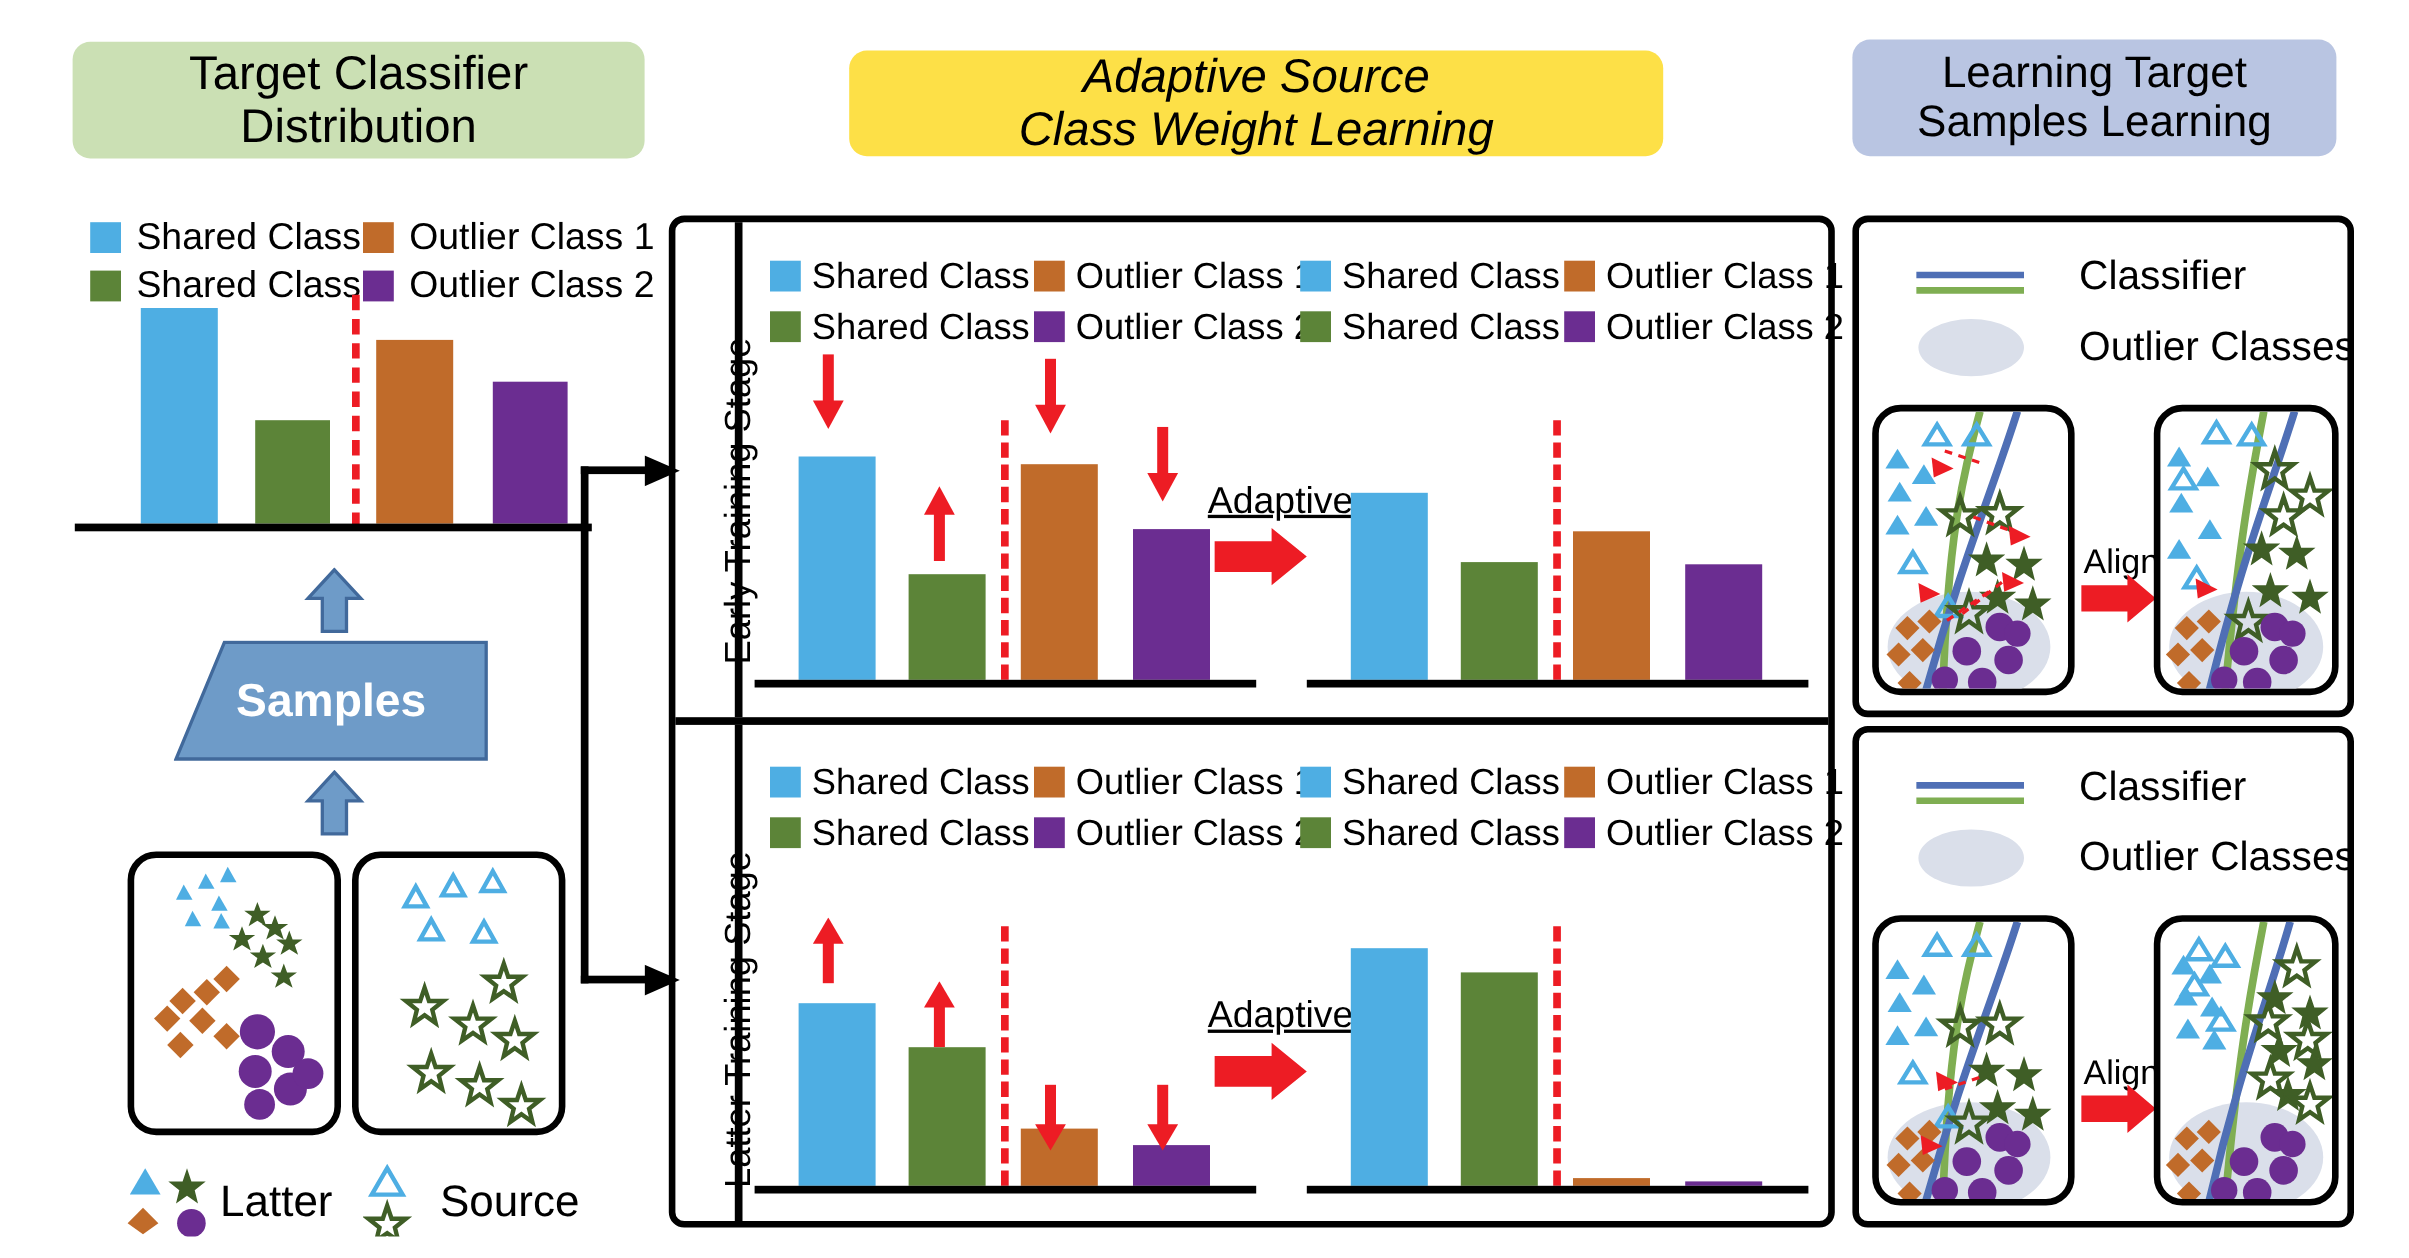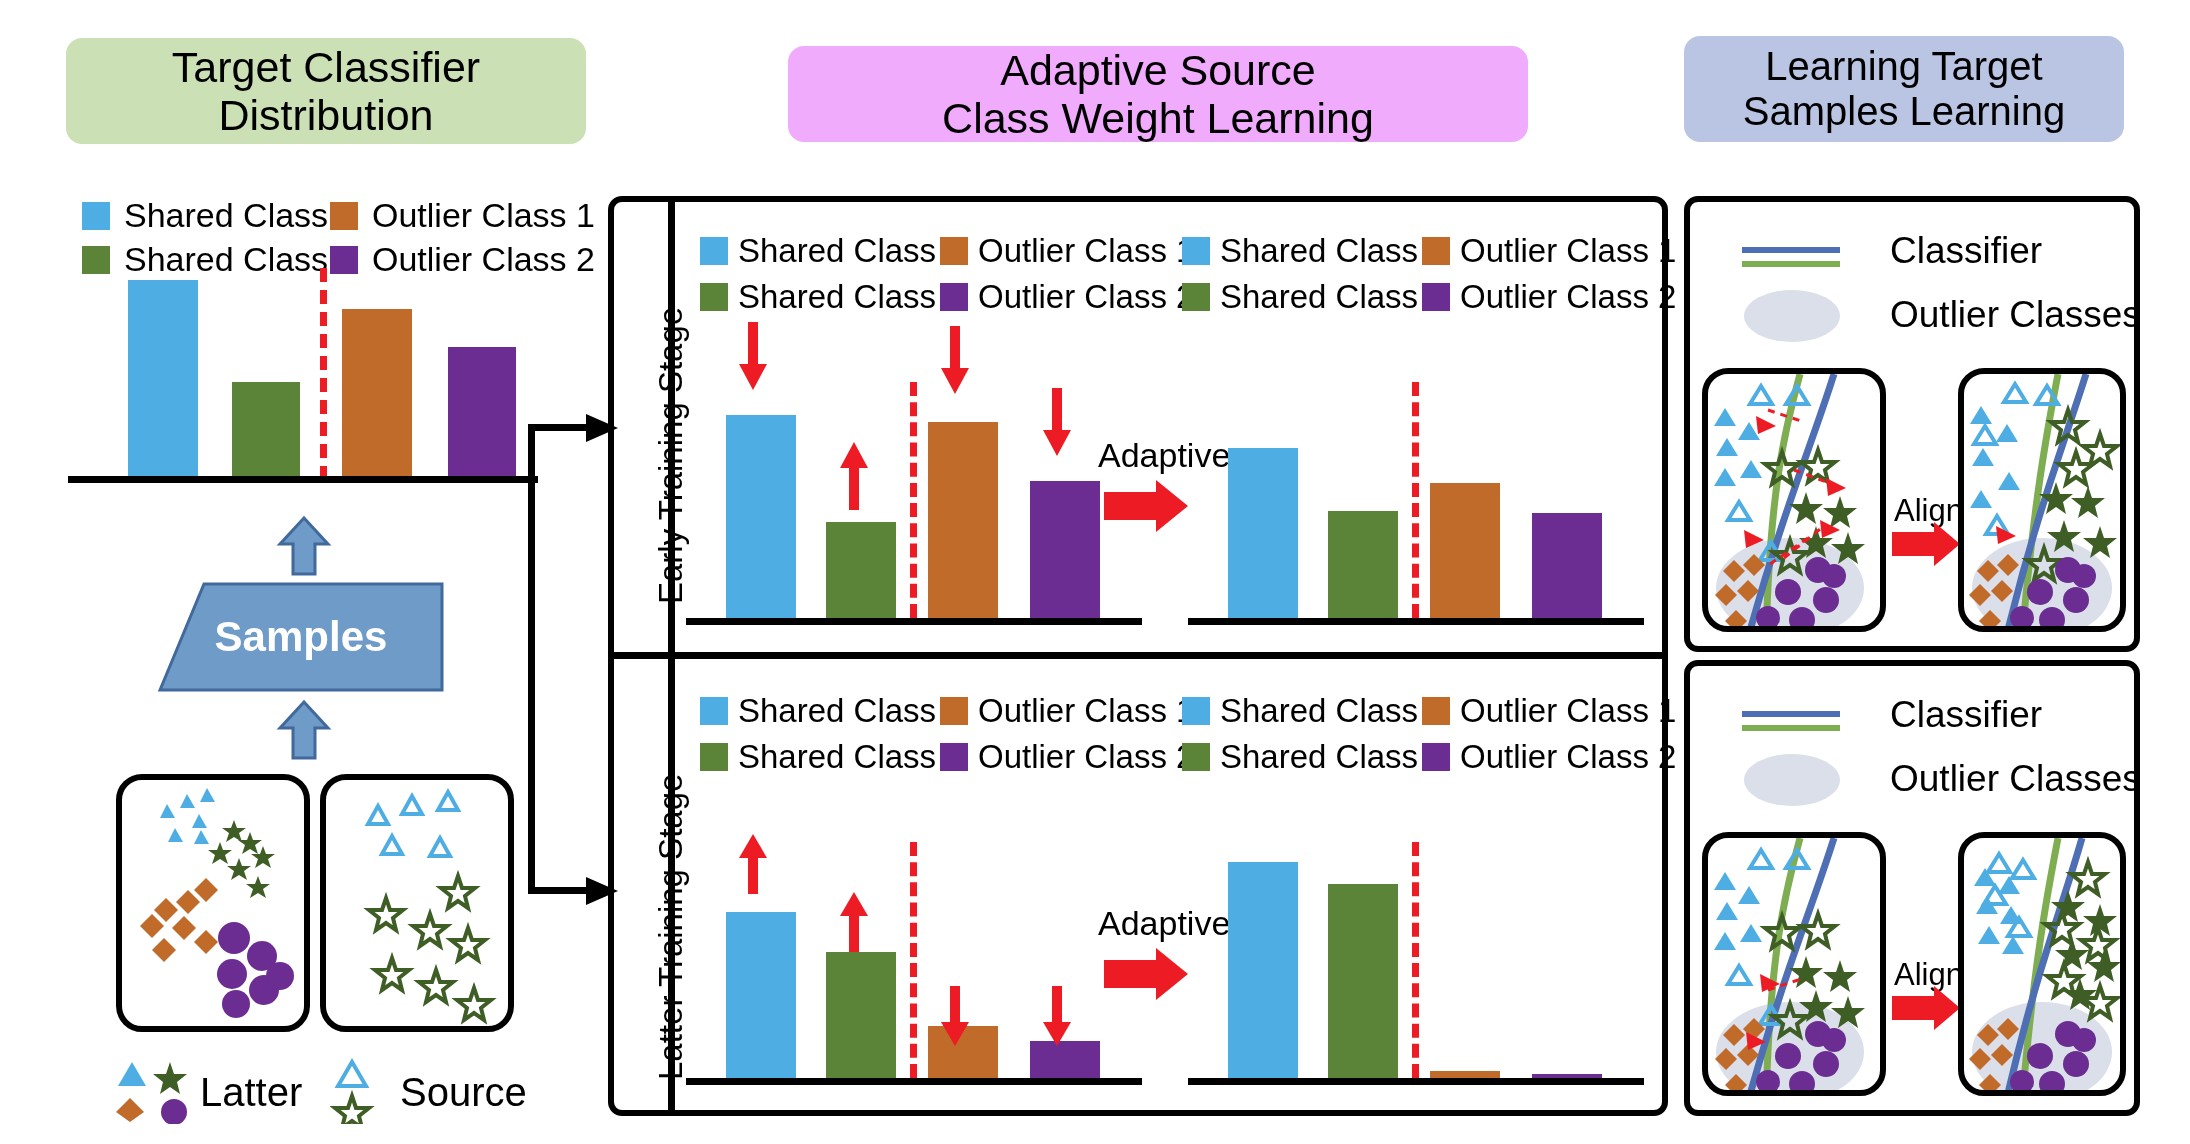--- a/index.html
+++ b/index.html
@@ -4,21 +4,21 @@
 <style>
   html,body{margin:0;padding:0;background:#fff;}
   body{width:2190px;height:1144px;position:relative;
        font-family:"Liberation Sans","DejaVu Sans",sans-serif;color:#000;overflow:hidden;}
   .abs{position:absolute;}
 
   
   .hdr{position:absolute;border-radius:16px;display:flex;align-items:center;
        justify-content:center;text-align:center;line-height:1.12;}
   #hdr-target{left:66px;top:38px;width:520px;height:106px;background:#CBE0B4;font-size:43px;}
-  #hdr-adaptive{left:788px;top:46px;width:740px;height:96px;background:#f0abfc;font-size:43px;}
+  #hdr-adaptive{left:772px;top:46px;width:740px;height:96px;background:#fde047;font-size:43px;font-style:italic;}
   #hdr-ambiguous{left:1684px;top:36px;width:440px;height:106px;background:#B9C5E2;font-size:40px;}
 
   
   .lgrow{position:absolute;display:flex;align-items:center;white-space:nowrap;}
   .sw{display:inline-block;flex:0 0 auto;}
   .lgtxt{display:inline-block;}
 
   
   .bar{position:absolute;bottom:0;}
   .axis{position:absolute;background:#000;}
@@ -33,21 +33,21 @@
   .panelbox{position:absolute;border:6px solid #000;border-radius:14px;box-sizing:border-box;}
 
   .vlabel{position:absolute;transform:rotate(-90deg);transform-origin:left top;
           white-space:nowrap;font-size:33px;}
 
   .trapz{position:absolute;}
   .netlabel{position:absolute;color:#fff;font-weight:bold;font-size:42px;
             width:100%;text-align:center;top:50%;transform:translateY(-50%);
             pointer-events:none;}
 
-  .adaptlbl{position:absolute;font-size:34px;white-space:nowrap;}
+  .adaptlbl{position:absolute;font-size:34px;white-space:nowrap;text-decoration:underline;}
   .alignlbl{position:absolute;font-size:31px;white-space:nowrap;margin-top:13px;}
   .srclbl{position:absolute;font-size:40px;white-space:nowrap;}
 </style>
 </head>
 <body>
 
 <div class="hdr" id="hdr-target">
   <span style="white-space:pre-line">Target Classifier
 Distribution</span>
 </div>

